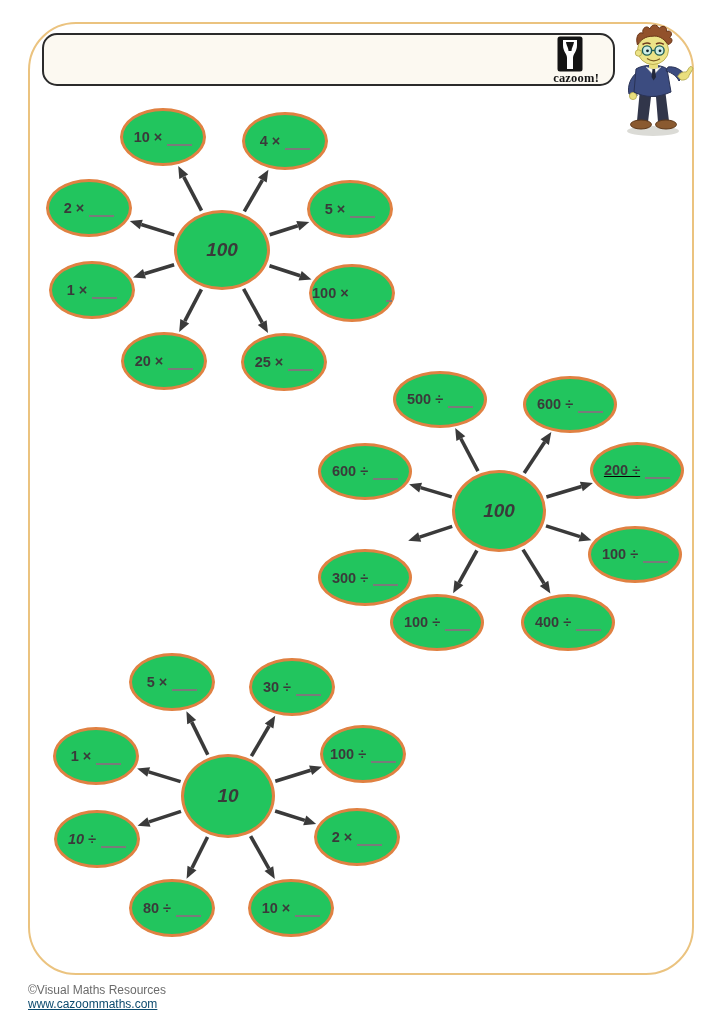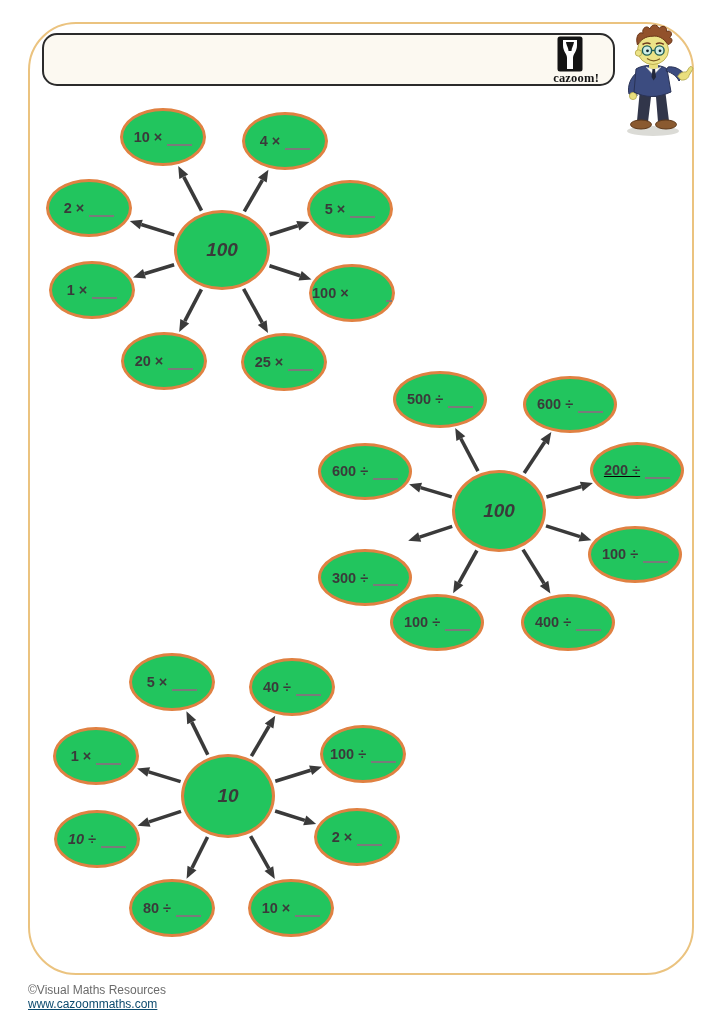--- a/index.html
+++ b/index.html
@@ -219,21 +219,21 @@
       <span class="blank" aria-label="____"></span>
     </div>
     <div class="node center" style="left: 181px; top: 754px; width: 94px; height: 84px;">
       <span class="expr">10</span>
     </div>
     <div class="node" style="left: 129px; top: 653px; width: 86px; height: 58px;">
       <span class="expr">5 ×</span>
       <span class="blank" aria-label="____"></span>
     </div>
     <div class="node" style="left: 249px; top: 658px; width: 86px; height: 58px;">
-      <span class="expr">40 ÷</span>
+      <span class="expr">30 ÷</span>
       <span class="blank" aria-label="____"></span>
     </div>
     <div class="node" style="left: 53px; top: 727px; width: 86px; height: 58px;">
       <span class="expr">1 ×</span>
       <span class="blank" aria-label="____"></span>
     </div>
     <div class="node" style="left: 320px; top: 725px; width: 86px; height: 58px;">
       <span class="expr">100 ÷</span>
       <span class="blank" aria-label="____"></span>
     </div>

